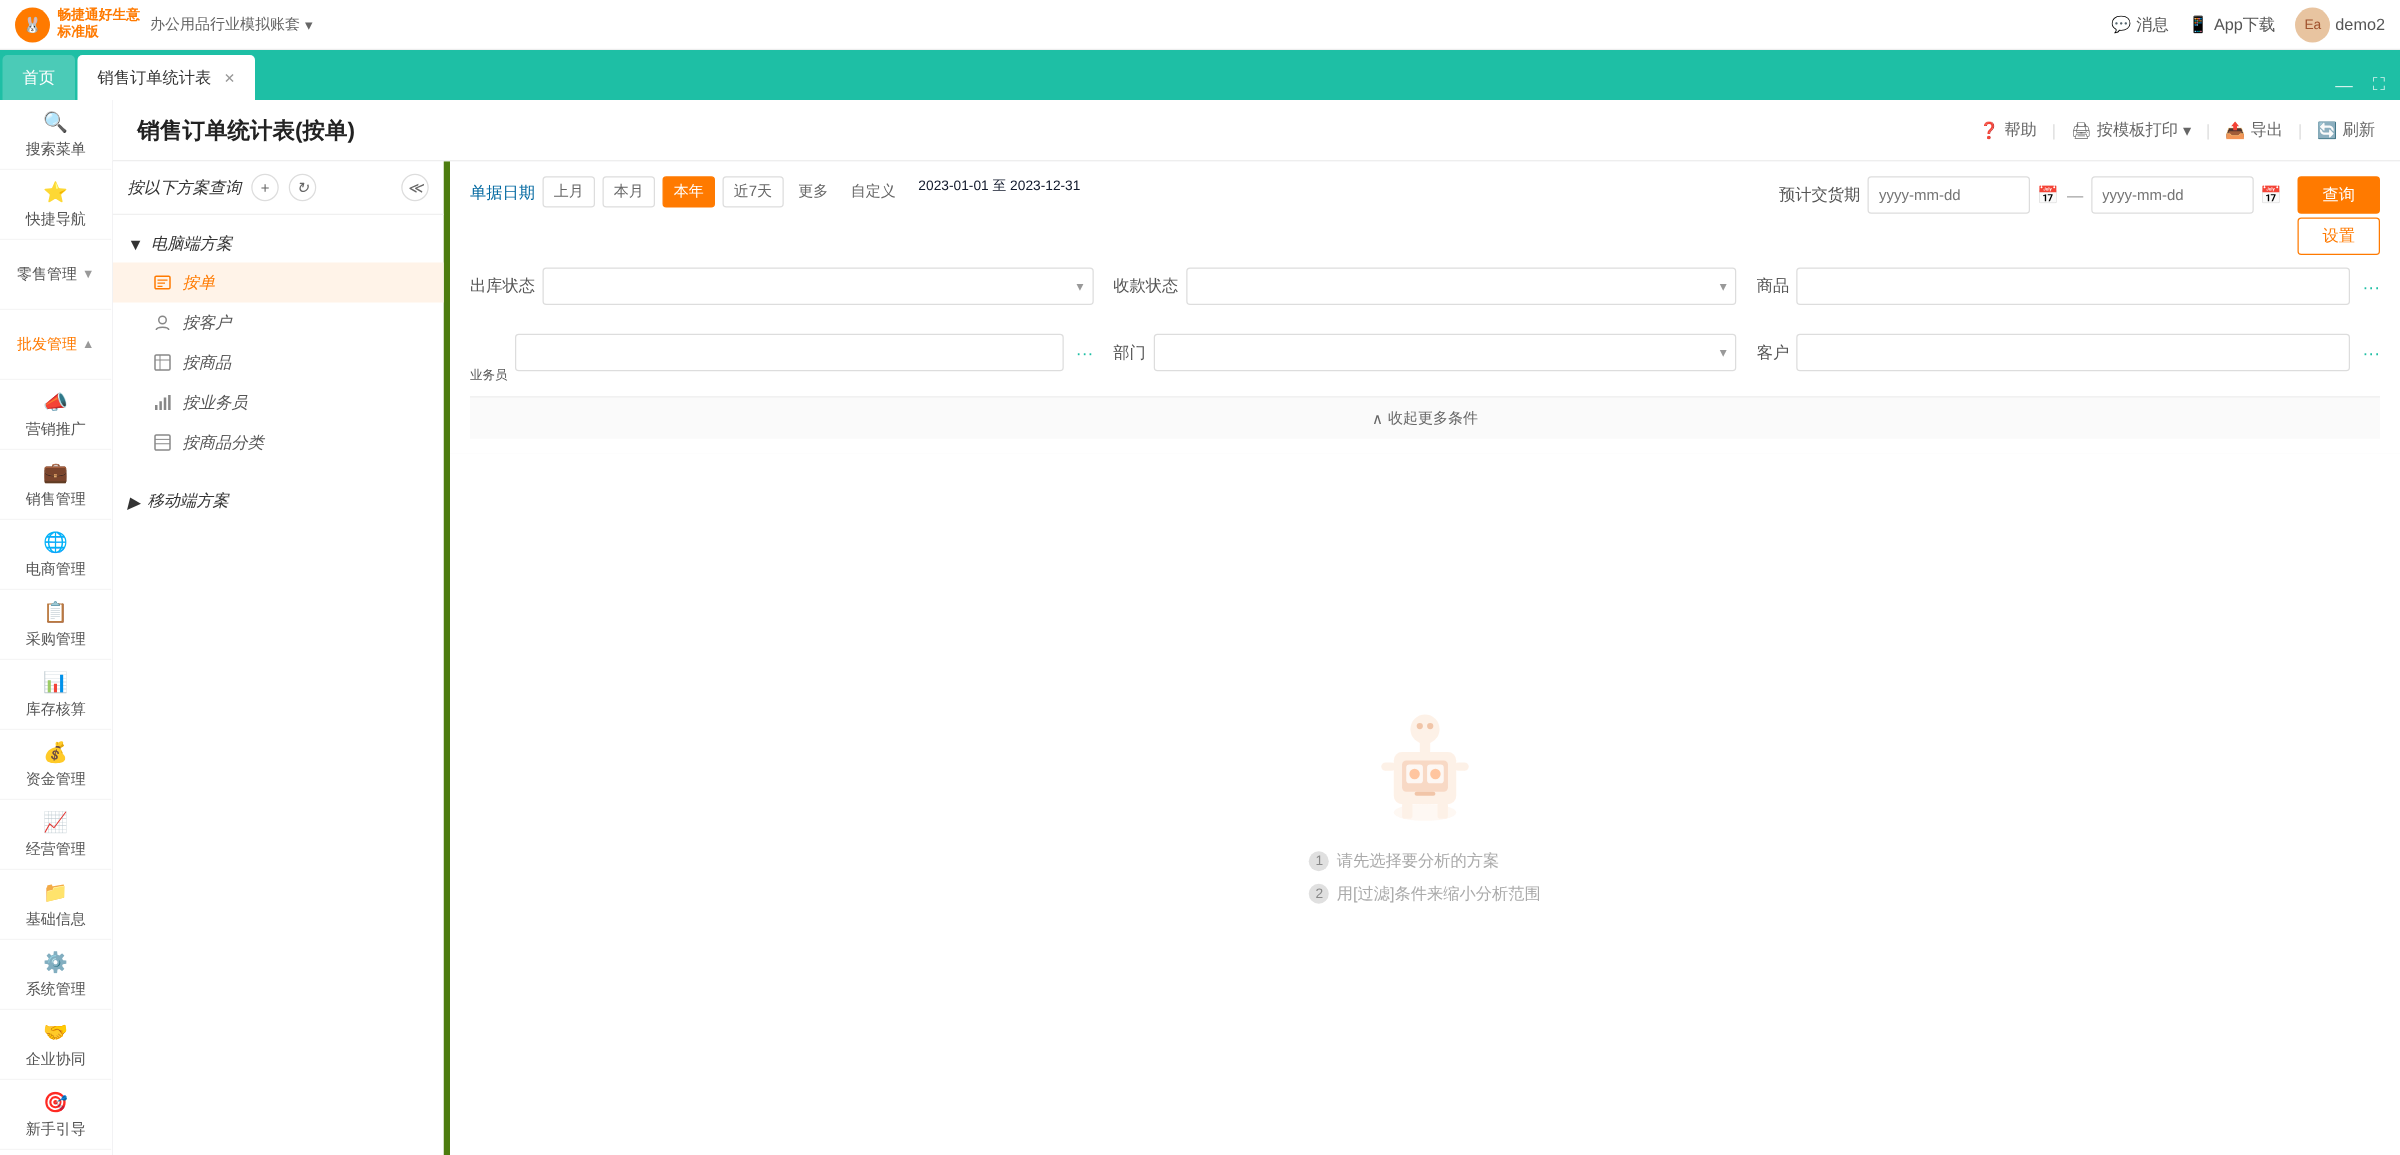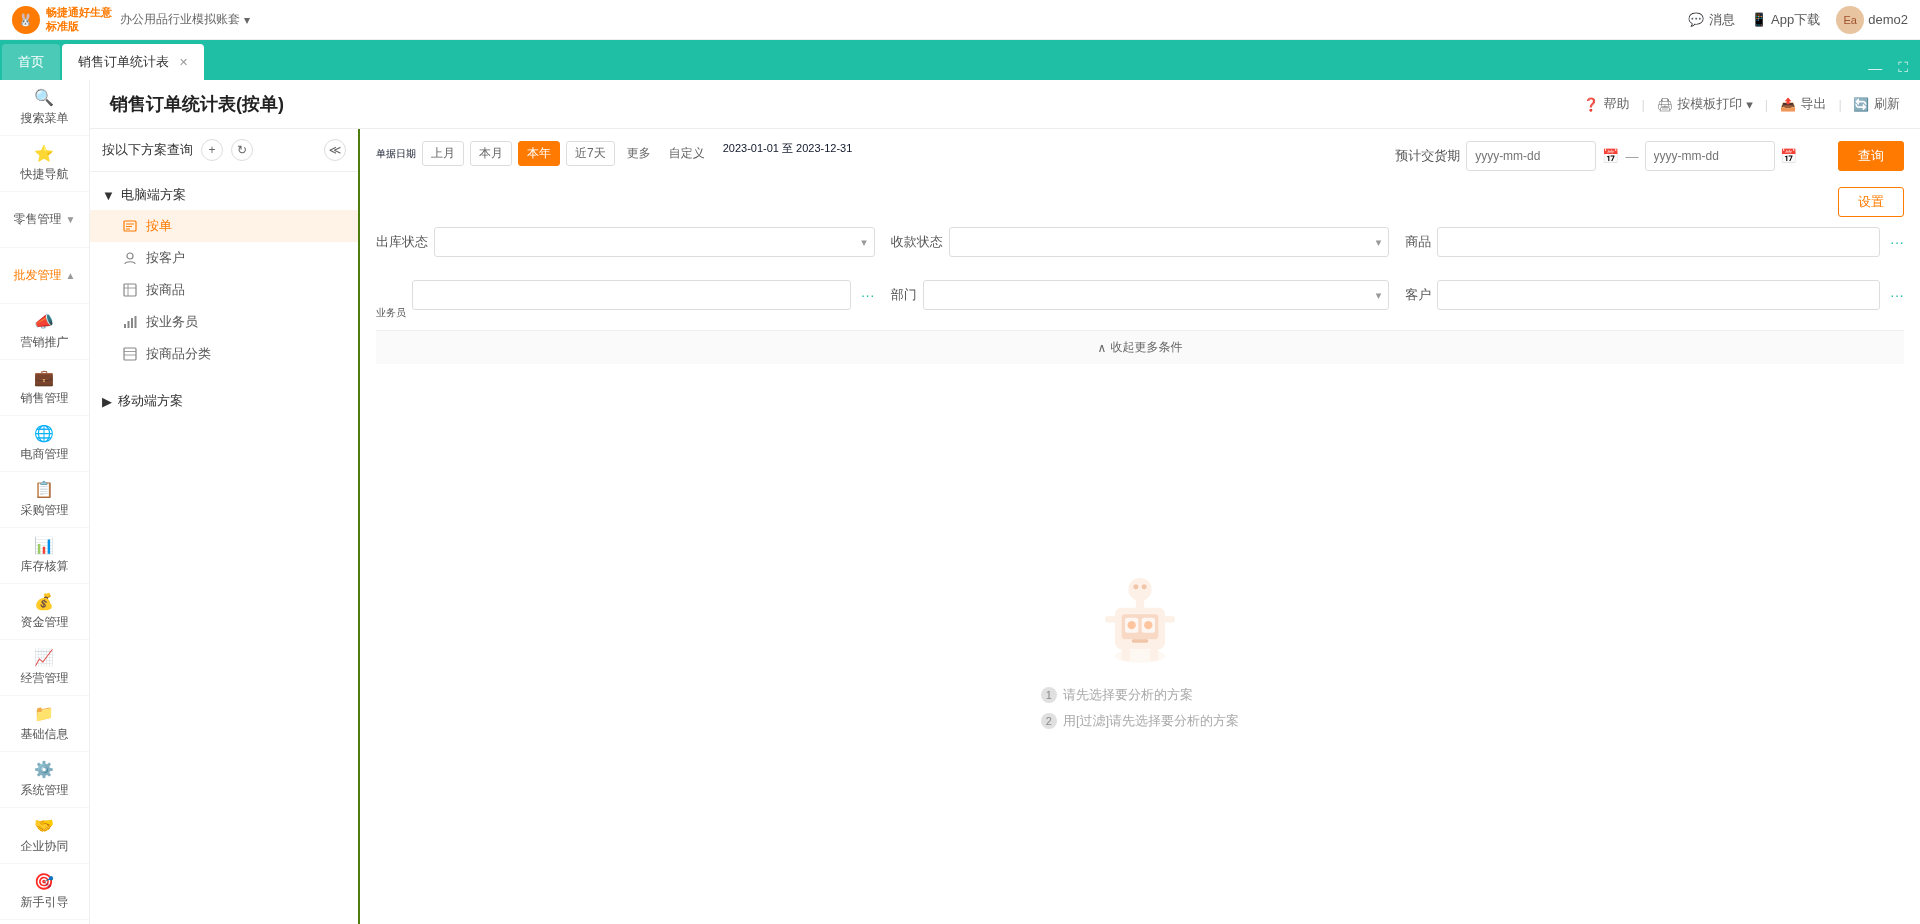--- a/index.html
+++ b/index.html
@@ -43,21 +43,21 @@
     .page-header { background: #fff; padding: 12px 20px; border-bottom: 1px solid #eee; display: flex; align-items: center; justify-content: space-between; flex-shrink: 0; }
     .page-title { font-size: 18px; font-weight: 600; color: #222; }
     .page-actions { display: flex; align-items: center; gap: 12px; font-size: 13px; color: #666; }
     .page-actions span { cursor: pointer; display: flex; align-items: center; gap: 4px; }
     .action-divider { color: #ddd; }
 
     
     .inner-layout { display: flex; flex: 1; overflow: hidden; }
 
     
-    .left-panel { width: 270px; background: #fff; border-right: 2px solid #4d7c0f; overflow-y: auto; flex-shrink: 0; }
+    .left-panel { width: 270px; background: #fff; border-right: 5px solid #4d7c0f; overflow-y: auto; flex-shrink: 0; font-style: italic; }
     .left-panel-header { padding: 10px 12px; display: flex; align-items: center; gap: 8px; border-bottom: 1px solid #f0f0f0; font-size: 13px; font-weight: 500; color: #333; }
     .panel-icon-btn { width: 22px; height: 22px; border-radius: 50%; border: 1px solid #ddd; display: flex; align-items: center; justify-content: center; cursor: pointer; font-size: 12px; color: #666; }
     .collapse-btn { width: 22px; height: 22px; border-radius: 50%; border: 1px solid #ddd; display: flex; align-items: center; justify-content: center; cursor: pointer; font-size: 12px; color: #666; margin-left: auto; }
     .scheme-section { padding: 8px 0; }
     .scheme-title { padding: 6px 12px; display: flex; align-items: center; gap: 6px; font-size: 13px; color: #333; font-weight: 500; cursor: pointer; }
     .scheme-item { padding: 7px 12px 7px 32px; display: flex; align-items: center; gap: 8px; cursor: pointer; font-size: 13px; color: #555; transition: background 0.15s; }
     .scheme-item.active { background: #fff3e8; color: #ff7a00; }
     .scheme-item-icon { width: 16px; height: 16px; display: flex; align-items: center; justify-content: center; font-size: 12px; color: #888; }
     .scheme-item.active .scheme-item-icon { color: #ff7a00; }
 
@@ -83,21 +83,21 @@
     .empty-state { display: flex; flex-direction: column; align-items: center; justify-content: center; gap: 16px; }
     .empty-icon { width: 100px; height: 100px; opacity: 0.6; }
     .empty-tips { font-size: 13px; color: #aaa; line-height: 2; }
     .empty-tip-item { display: flex; align-items: center; gap: 6px; }
     .tip-num { width: 16px; height: 16px; border-radius: 50%; background: #e0e0e0; color: #888; font-size: 11px; display: flex; align-items: center; justify-content: center; flex-shrink: 0; }
 
     .status-select { display: flex; align-items: center; flex: 1; position: relative; }
     .status-select select { width: 100%; height: 30px; border: 1px solid #ddd; border-radius: 3px; padding: 0 24px 0 8px; font-size: 12px; color: #555; background: #fff; outline: none; appearance: none; cursor: pointer; }
     .status-select::after { content: '▾'; position: absolute; right: 8px; top: 50%; transform: translateY(-50%); color: #999; font-size: 11px; pointer-events: none; }
 
-    .btn-row { display: flex; flex-direction: column; gap: 16px; margin-left: 28px; }
+    .btn-row { display: flex; flex-direction: column; gap: 3px; }
 
     .filter-panel { background: #fff; padding: 12px 16px; position: relative; }
   </style>
 </head>
 <body>
 
 <div class="top-bar">
   <div class="top-bar-left">
     <div class="logo-area">
       <div class="logo-icon">🐰</div>
@@ -296,21 +296,21 @@
         </div>
       </div>
 
       <div class="right-panel">
 
         <div class="filter-panel">
 
           <div style="display:flex; gap:12px; align-items:flex-start; margin-bottom:10px;">
 
             <div style="display:flex; align-items:center; gap:6px; flex-shrink:0;">
-              <span style="font-size:10px; color:#0f172a; white-space:nowrap;">单据日期</span>
+              <span style="font-size:13px; color:#0369a1; white-space:nowrap;">单据日期</span>
               <button class="date-btn">上月</button>
               <button class="date-btn">本月</button>
               <button class="date-btn active">本年</button>
               <button class="date-btn">近7天</button>
               <button class="more-btn">更多</button>
               <button class="more-btn">自定义</button>
             </div>
             <div style="display:flex; align-items:center; gap:4px; flex-shrink:0;">
               <span style="font-size:11px; color:#0f172a;">2023-01-01 至 2023-12-31</span>
             </div>
@@ -399,21 +399,21 @@
               <rect x="38" y="98" width="10" height="16" rx="3" fill="#fde8d8"></rect>
               <rect x="72" y="98" width="10" height="16" rx="3" fill="#fde8d8"></rect>
             </svg>
             <div class="empty-tips">
               <div class="empty-tip-item">
                 <div class="tip-num">1</div>
                 <span>请先选择要分析的方案</span>
               </div>
               <div class="empty-tip-item">
                 <div class="tip-num">2</div>
-                <span>用[过滤]请先选择要分析的方案</span>
+                <span>用[过滤]条件来缩小分析范围</span>
               </div>
             </div>
           </div>
         </div>
 
       </div>
 
     </div>
 
   </div>

